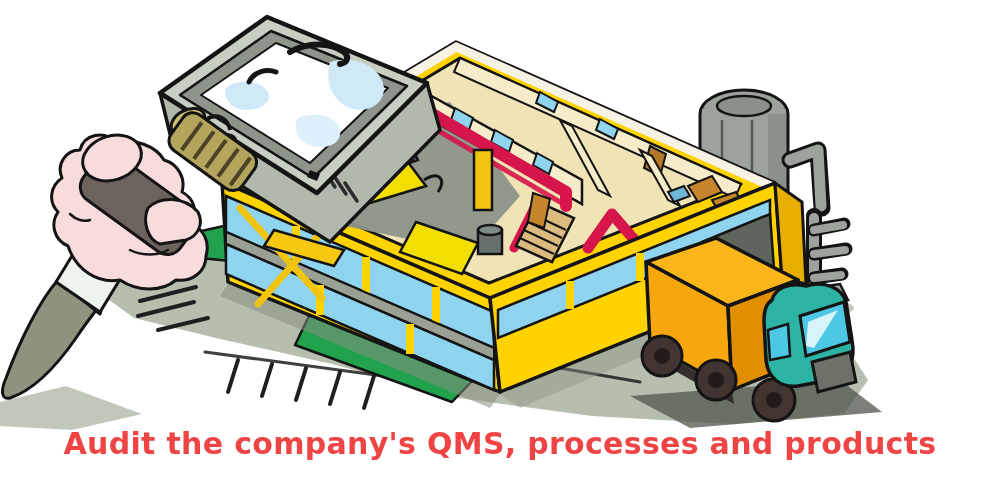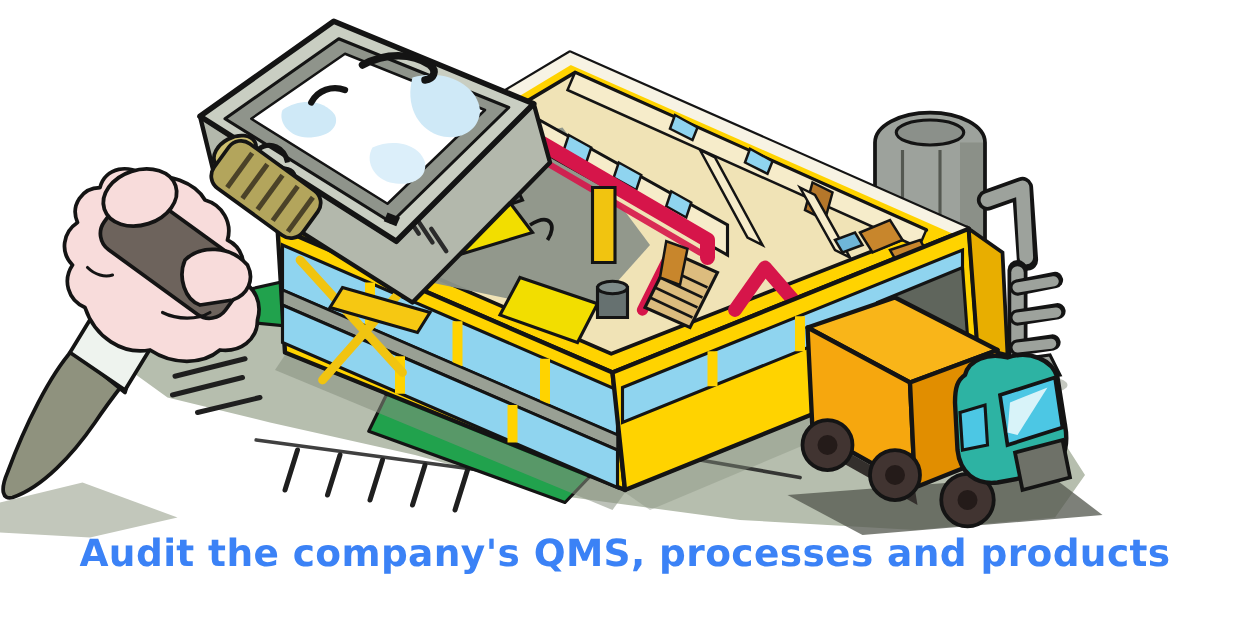--- a/index.html
+++ b/index.html
@@ -1,21 +1,21 @@
 <!DOCTYPE html>
 <html><head>
 <meta charset="utf-8">
 <style>
   html,body{margin:0;padding:0;background:#ffffff;}
   #stage{position:relative;width:1000px;height:500px;overflow:hidden;background:#ffffff;}
   #art{position:absolute;left:0;top:0;}
   .caption{
     position:absolute;left:0;top:426px;width:1000px;text-align:center;
     font-family:"DejaVu Sans",sans-serif;font-size:30px;font-weight:600;
-    letter-spacing:.3px;color:#3b82f6;
+    letter-spacing:.3px;color:#ef4444;
   }
 </style>
 </head>
 <body>
 
 <div id="stage">
 <svg id="art" width="1000" height="500" viewBox="0 0 1000 500" xmlns="http://www.w3.org/2000/svg">
 
   <g>
     <path fill="#b6beae" d="M96,266 L178,238 L260,226 L348,248 L470,276 L580,312 L700,322 L790,300 L836,330 L868,380 L844,414 L732,424 L592,416 L458,398 L332,364 L216,338 L134,318 L98,292 Z"></path>

